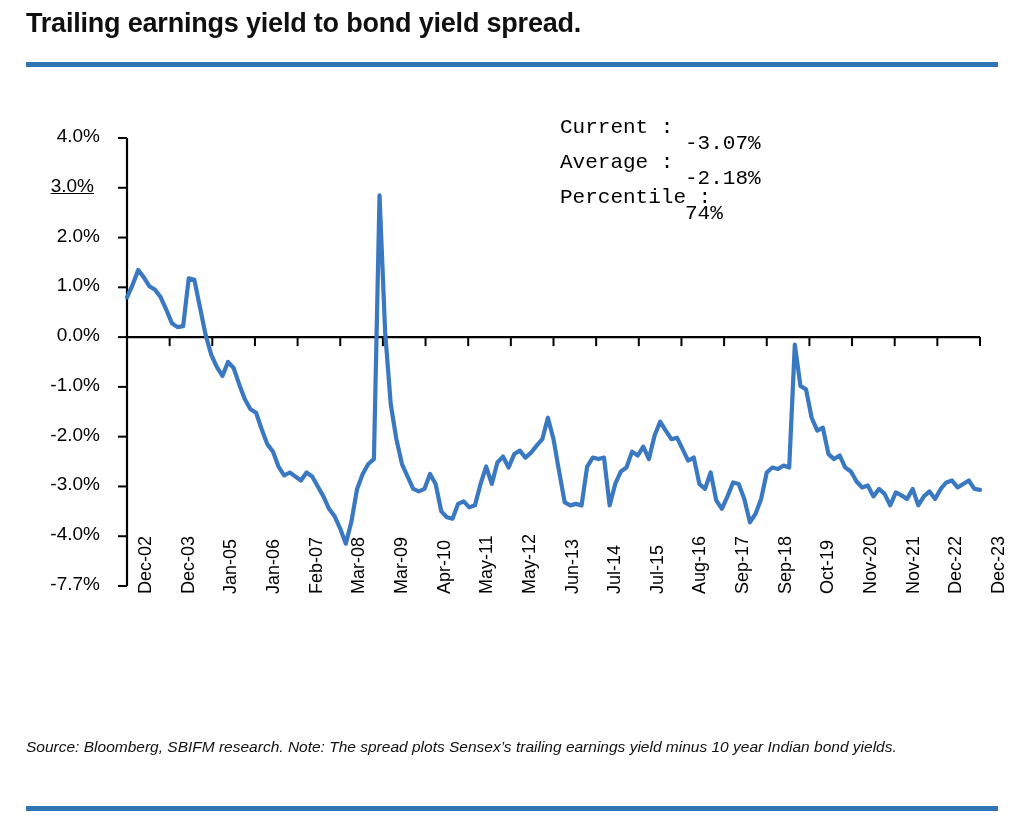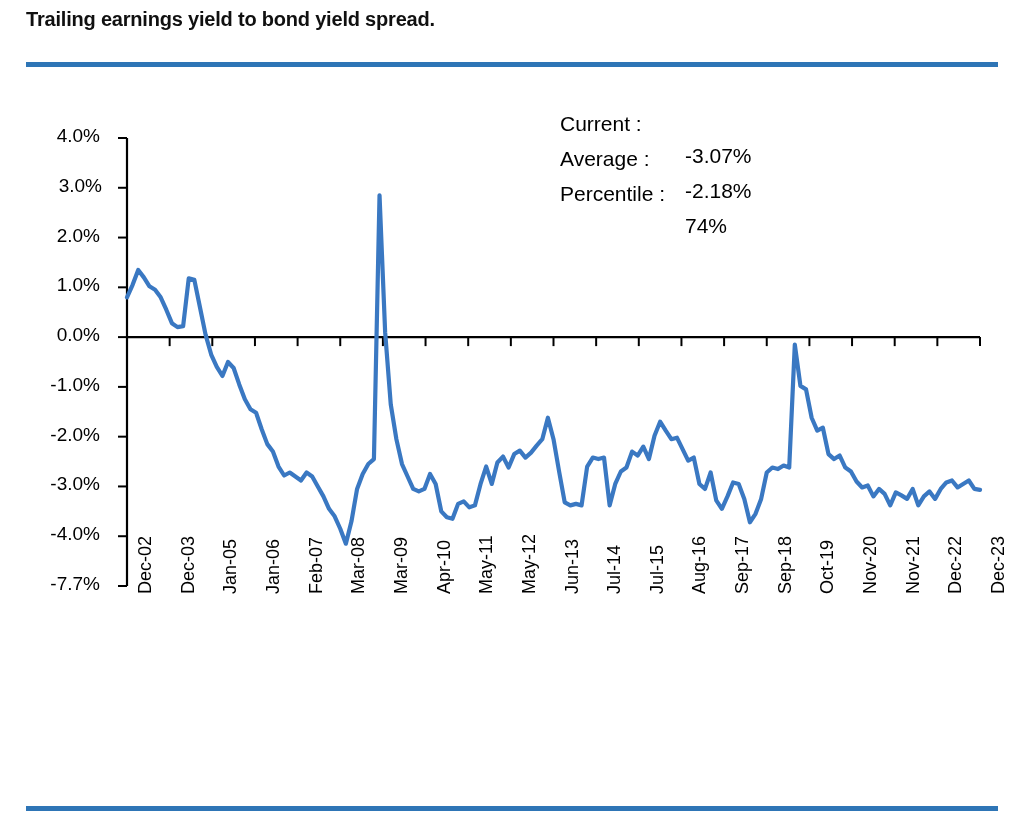--- a/index.html
+++ b/index.html
@@ -5,41 +5,41 @@
   html,body{margin:0;padding:0;}
   body{
     width:1024px;height:832px;background:#ffffff;
     font-family:"Liberation Sans", sans-serif;
     position:relative;overflow:hidden;
   }
   #page{position:absolute;inset:0;}
 
   .title{
     position:absolute;left:26px;top:8px;
-    font-size:20px;font-weight:bold;color:#101010;
+    font-size:27px;font-weight:bold;color:#101010;
     letter-spacing:-0.2px;white-space:nowrap;
   }
   .rule{position:absolute;left:26px;width:972px;height:5px;background:#2E75B6;}
   .rule.top{top:62px;}
   .rule.bottom{top:806px;}
 
   .chart-area{position:absolute;left:0;top:100px;width:1024px;height:600px;}
   .plot-svg{position:absolute;left:0;top:0;}
 
   .ylabel{
     position:absolute;font-size:19px;color:#000;
     text-align:right;width:86px;white-space:nowrap;
   }
   .xlabel{
     position:absolute;font-size:18px;color:#000;white-space:nowrap;
     transform-origin:left top;transform:rotate(-90deg);
   }
 
   .stats{position:absolute;left:560px;top:112px;font-size:21px;color:#000;}
-  .stats .row{display:flex;margin-bottom:5px;height:30px;align-items:flex-start;}
+  .stats .row{display:flex;margin-bottom:5px;height:30px;align-items:center;font-family:Liberation Mono, monospace;}
   .stats .k{width:125px;white-space:nowrap;}
   .stats .v{white-space:nowrap;margin-top:32px;}
 
   .note{
     position:absolute;left:26px;top:735px;width:975px;
     font-size:15.5px;font-style:italic;color:#111;line-height:1.55;
   }
 </style>
 </head>
 <body>
@@ -99,21 +99,21 @@
           <line x1="809.4" y1="237.11111111111111" x2="809.4" y2="246.11111111111111" stroke="#000" stroke-width="2"></line>
           <line x1="852.05" y1="237.11111111111111" x2="852.05" y2="246.11111111111111" stroke="#000" stroke-width="2"></line>
           <line x1="894.6999999999999" y1="237.11111111111111" x2="894.6999999999999" y2="246.11111111111111" stroke="#000" stroke-width="2"></line>
           <line x1="937.35" y1="237.11111111111111" x2="937.35" y2="246.11111111111111" stroke="#000" stroke-width="2"></line>
           <line x1="980" y1="237.11111111111111" x2="980" y2="246.11111111111111" stroke="#000" stroke-width="2"></line>
         </g>
       <path id="series-path" fill="none" stroke-width="4.2" stroke-linejoin="round" stroke-linecap="round" d="M127.00,197.29 L132.61,184.84 L138.22,169.91 L143.84,177.38 L149.45,186.34 L155.06,189.82 L160.67,197.29 L166.28,209.73 L171.89,223.17 L177.51,227.16 L183.12,226.16 L188.73,178.37 L194.34,179.87 L199.95,207.24 L205.57,234.62 L211.18,254.53 L216.79,266.98 L222.40,275.94 L228.01,262.00 L233.63,267.97 L239.24,284.40 L244.85,299.33 L250.46,309.29 L256.07,312.77 L261.68,329.20 L267.30,344.13 L272.91,351.60 L278.52,366.53 L284.13,375.49 L289.74,372.51 L295.36,376.49 L300.97,380.47 L306.58,372.51 L312.19,376.49 L317.80,386.44 L323.41,396.40 L329.03,408.84 L334.64,416.31 L340.25,428.76 L345.86,443.69 L351.47,421.29 L357.09,388.93 L362.70,374.00 L368.31,364.04 L373.92,359.07 L379.53,95.24 L385.14,232.13 L390.76,304.31 L396.37,339.16 L401.98,364.04 L407.59,376.49 L413.20,388.93 L418.82,391.42 L424.43,388.93 L430.04,374.00 L435.65,383.96 L441.26,411.33 L446.88,417.31 L452.49,418.80 L458.10,403.87 L463.71,401.38 L469.32,407.35 L474.93,405.36 L480.55,383.96 L486.16,366.53 L491.77,383.96 L497.38,362.55 L502.99,356.58 L508.61,367.53 L514.22,354.09 L519.83,350.60 L525.44,357.57 L531.05,352.60 L536.66,345.63 L542.28,339.16 L547.89,317.75 L553.50,339.16 L559.11,371.51 L564.72,402.37 L570.34,405.36 L575.95,403.87 L581.56,405.36 L587.17,366.53 L592.78,357.57 L598.39,359.07 L604.01,357.57 L609.62,405.36 L615.23,383.96 L620.84,371.51 L626.45,367.53 L632.07,351.60 L637.68,355.58 L643.29,346.62 L648.90,359.07 L654.51,335.67 L660.13,321.73 L665.74,330.69 L671.35,339.16 L676.96,337.66 L682.57,349.11 L688.18,360.56 L693.80,357.57 L699.41,383.96 L705.02,388.93 L710.63,372.51 L716.24,400.38 L721.86,408.84 L727.47,396.40 L733.08,382.46 L738.69,383.96 L744.30,398.89 L749.91,422.28 L755.53,413.82 L761.14,398.89 L766.75,372.51 L772.36,367.53 L777.97,369.02 L783.59,365.54 L789.20,367.53 L794.81,244.58 L800.42,285.89 L806.03,289.38 L811.64,317.75 L817.26,330.69 L822.87,327.71 L828.48,354.09 L834.09,359.07 L839.70,355.58 L845.32,367.53 L850.93,371.51 L856.54,381.47 L862.15,387.44 L867.76,385.45 L873.38,396.40 L878.99,388.93 L884.60,393.91 L890.21,405.36 L895.82,392.42 L901.43,395.40 L907.05,398.89 L912.66,388.93 L918.27,405.36 L923.88,396.40 L929.49,391.42 L935.11,398.89 L940.72,388.93 L946.33,382.46 L951.94,380.47 L957.55,387.44 L963.16,383.96 L968.78,380.47 L974.39,388.93 L980.00,389.93" stroke="#3A78C2"></path>
     </svg>
     <div id="ylabels">
         <div class="ylabel" style="left: 14px; top: 25px;">4.0%</div>
-        <div class="ylabel" style="left: 16px; top: 74.7778px;">3.0%</div>
+        <div class="ylabel" style="left: 8px; top: 74.7778px; text-decoration: underline;">3.0%</div>
         <div class="ylabel" style="left: 14px; top: 124.556px;">2.0%</div>
         <div class="ylabel" style="left: 14px; top: 174.333px;">1.0%</div>
         <div class="ylabel" style="left: 14px; top: 224.111px;">0.0%</div>
         <div class="ylabel" style="left: 14px; top: 273.889px;">-1.0%</div>
         <div class="ylabel" style="left: 14px; top: 323.667px;">-2.0%</div>
         <div class="ylabel" style="left: 14px; top: 373.444px;">-3.0%</div>
         <div class="ylabel" style="left: 14px; top: 423.222px;">-4.0%</div>
         <div class="ylabel" style="left: 14px; top: 473px;">-7.7%</div>
       </div>
     <div id="xlabels">
@@ -135,17 +135,18 @@
         <div class="xlabel" style="left: 774.75px; top: 494px;">Sep-18</div>
         <div class="xlabel" style="left: 817.4px; top: 494px;">Oct-19</div>
         <div class="xlabel" style="left: 860.05px; top: 494px;">Nov-20</div>
         <div class="xlabel" style="left: 902.7px; top: 494px;">Nov-21</div>
         <div class="xlabel" style="left: 945.35px; top: 494px;">Dec-22</div>
         <div class="xlabel" style="left: 988px; top: 494px;">Dec-23</div>
       </div>
   </div>
 
   <div class="note">
+    <div>Source: Bloomberg, SBIFM research. Note: The spread plots Sensex’s trailing earnings yield minus 10 year Indian bond yields.</div>
   </div>
 
   <div class="rule bottom"></div>
 
 </div>
 
 </body></html>

